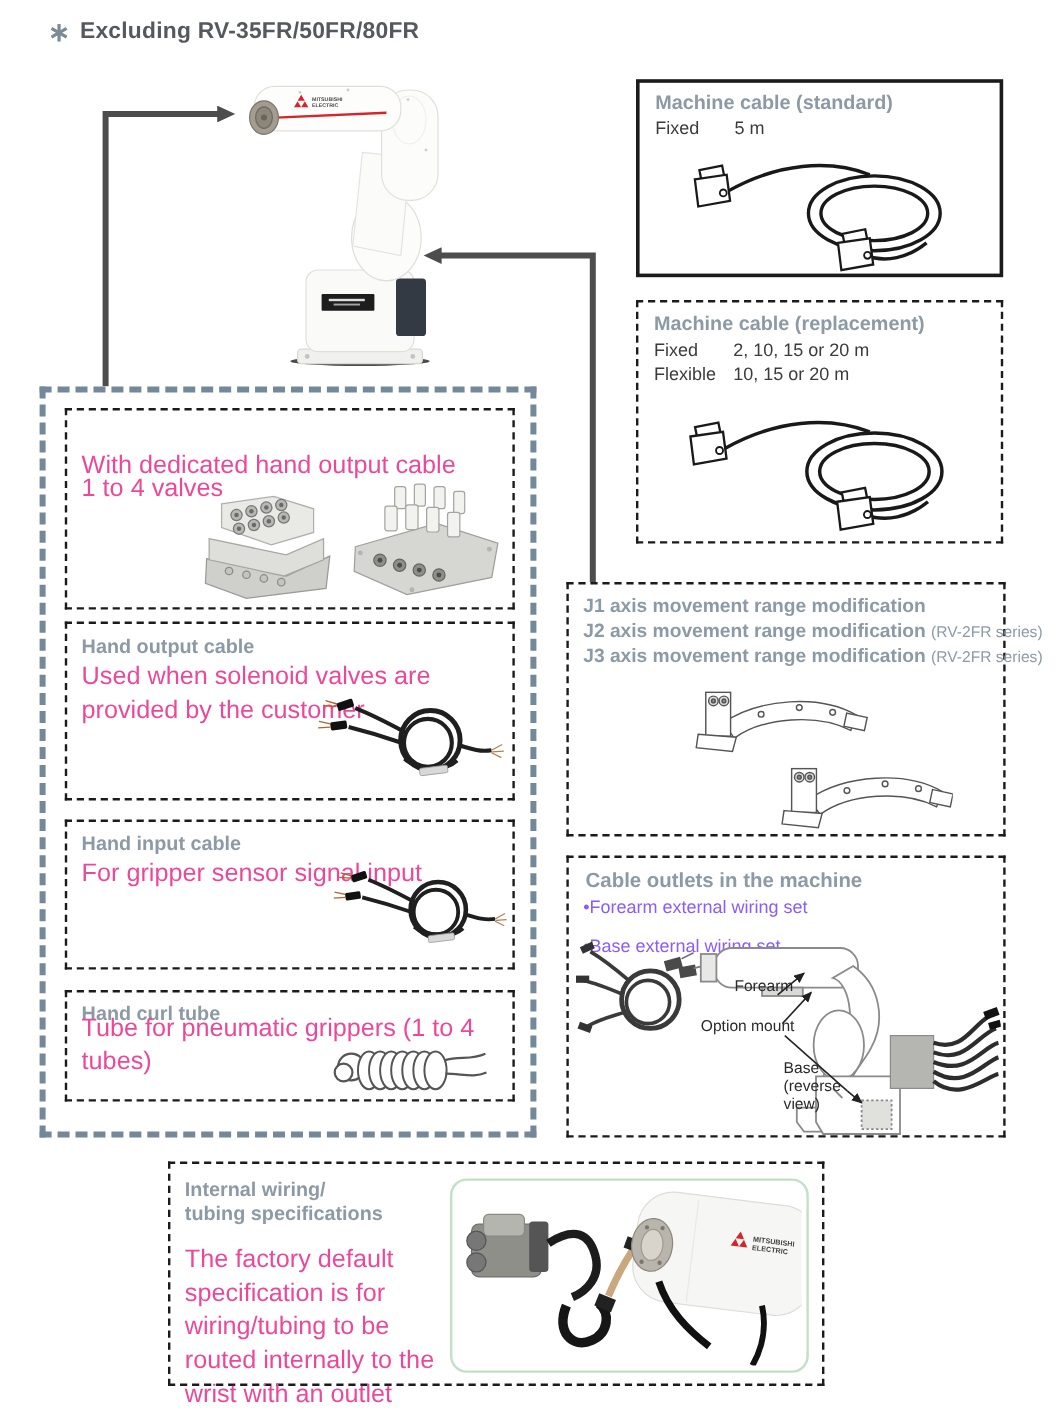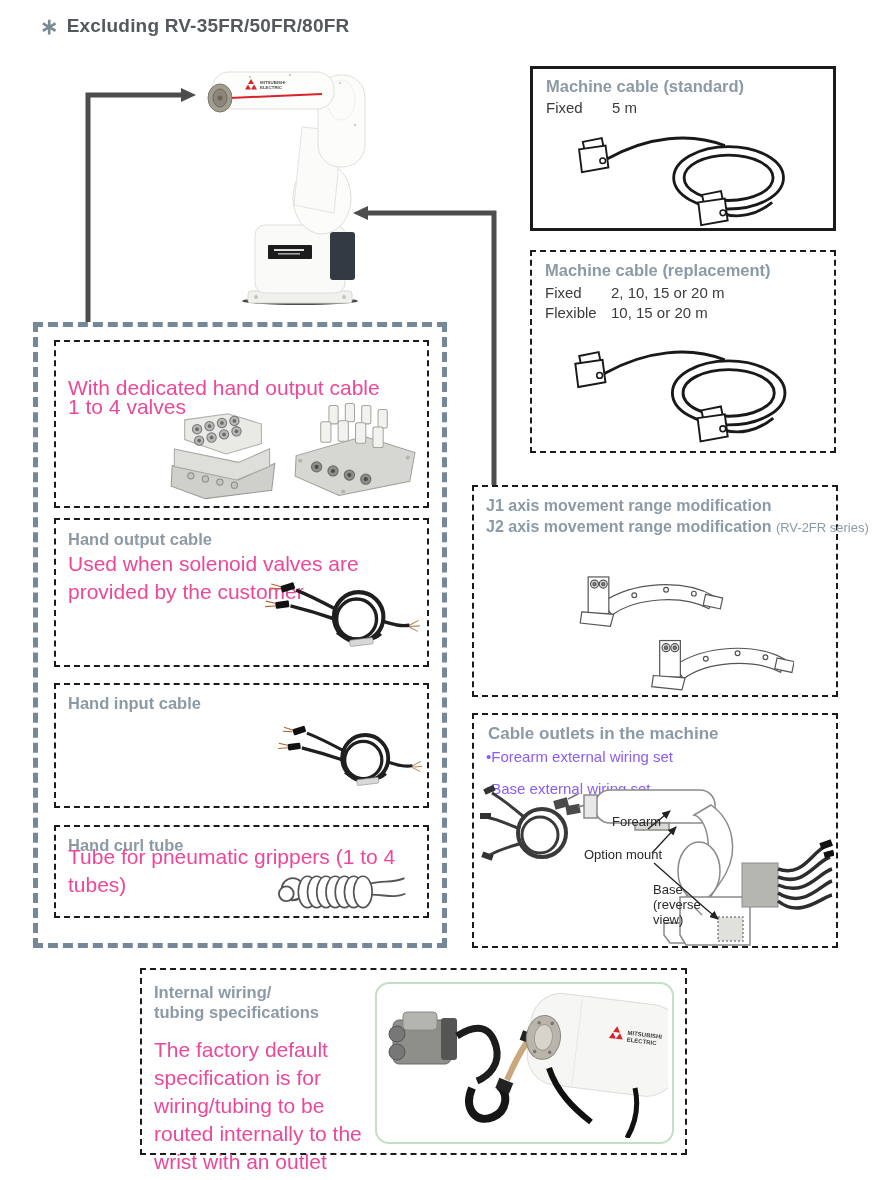--- a/index.html
+++ b/index.html
@@ -218,20 +218,21 @@
         <path d="M34,32 l-14,-3 M34,36 l-15,1" stroke="#b0632d" stroke-width="1.6" fill="none"></path>
         <path d="M190,58 C206,63 216,66 229,64" fill="none" stroke="#1f1f1f" stroke-width="5"></path>
         <path d="M229,64 l13,-7 M230,66 l14,-1 M229,67 l12,6" stroke="#b08050" stroke-width="1.5" fill="none"></path>
         <path d="M124,74 C140,88 172,90 187,76" fill="none" stroke="#1f1f1f" stroke-width="6"></path>
         <rect x="142" y="84" width="34" height="9" rx="2" fill="#d8d8d8" stroke="#999" transform="rotate(-7 159 88)"></rect>
       </svg>
     </div>
 
     <div class="panel bdash" style="left:16px;top:356px;width:375px;height:125px;">
       <div class="abs ptitle" style="left:12px;top:8px;">Hand input cable</div>
+      <div class="abs btext" style="left:12px;top:29px;width:345px;">For gripper sensor signal input</div>
       <svg class="abs" style="left:210px;top:32px;" width="160" height="86" viewBox="0 0 250 110">
         <circle cx="155" cy="52" r="36" fill="none" stroke="#1f1f1f" stroke-width="6"></circle>
         <circle cx="152" cy="55" r="29" fill="none" stroke="#1f1f1f" stroke-width="5"></circle>
         <path d="M124,42 C98,28 82,20 64,13" fill="none" stroke="#1f1f1f" stroke-width="5"></path>
         <path d="M120,55 C94,46 76,41 56,36" fill="none" stroke="#1f1f1f" stroke-width="5"></path>
         <rect x="42" y="4" width="20" height="10" rx="2" fill="#111" transform="rotate(-18 52 9)"></rect>
         <rect x="34" y="29" width="20" height="10" rx="2" fill="#111" transform="rotate(-8 44 34)"></rect>
         <path d="M42,8 l-14,-4 M41,11 l-15,-1" stroke="#b0632d" stroke-width="1.6" fill="none"></path>
         <path d="M34,32 l-14,-3 M34,36 l-15,1" stroke="#b0632d" stroke-width="1.6" fill="none"></path>
         <path d="M190,58 C206,63 216,66 229,64" fill="none" stroke="#1f1f1f" stroke-width="5"></path>
@@ -259,20 +260,21 @@
         <path d="M110,18 C124,14 134,18 147,12" fill="none" stroke="#555" stroke-width="2"></path>
         <path d="M111,30 C126,30 136,34 148,29" fill="none" stroke="#555" stroke-width="2"></path>
       </svg>
     </div>
   </div>
 
   <div class="panel bdash" style="left:472px;top:485px;width:366px;height:212px;">
     <div class="abs" style="left:12px;top:8px;">
       <div class="jx-line"><span>J1 axis movement range modification</span> <span class="jx-suffix"></span></div>
       <div class="jx-line"><span>J2 axis movement range modification</span> <span class="jx-suffix">(RV-2FR series)</span></div>
+      <div class="jx-line"><span>J3 axis movement range modification</span> <span class="jx-suffix">(RV-2FR series)</span></div>
     </div>
     <svg class="abs" style="left:80px;top:82px;" width="240" height="124" viewBox="0 0 300 156">
       <g stroke="#555" fill="#fff" stroke-width="1.5">
         <g transform="translate(30,0)">
           <path d="M30,42 C68,16 132,12 170,34 L164,50 C130,32 72,36 42,58 Z"></path>
           <circle cx="70" cy="33" r="3"></circle>
             <circle cx="110" cy="26" r="3"></circle>
             <circle cx="145" cy="31" r="3"></circle>
           <rect x="12" y="10" width="26" height="46"></rect>
           <circle cx="20" cy="19" r="5" fill="#ddd"></circle>

